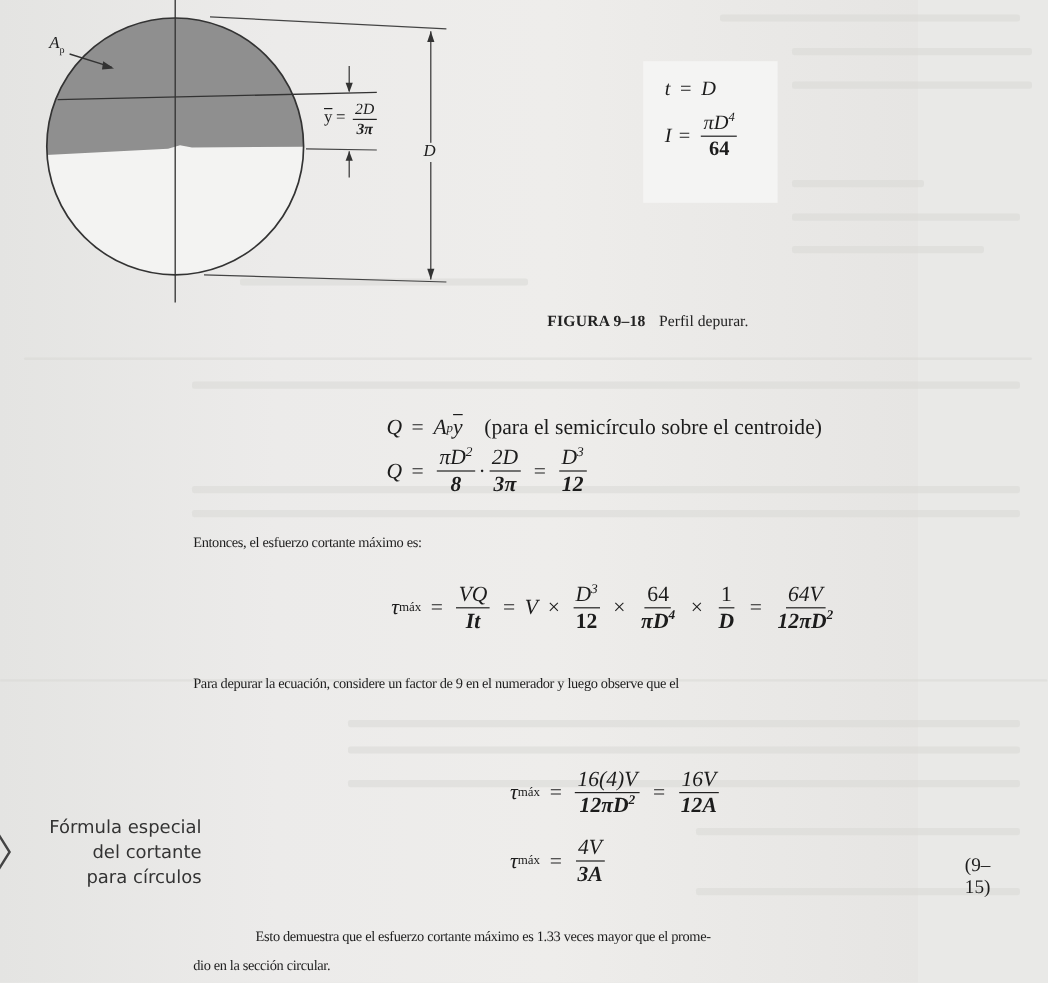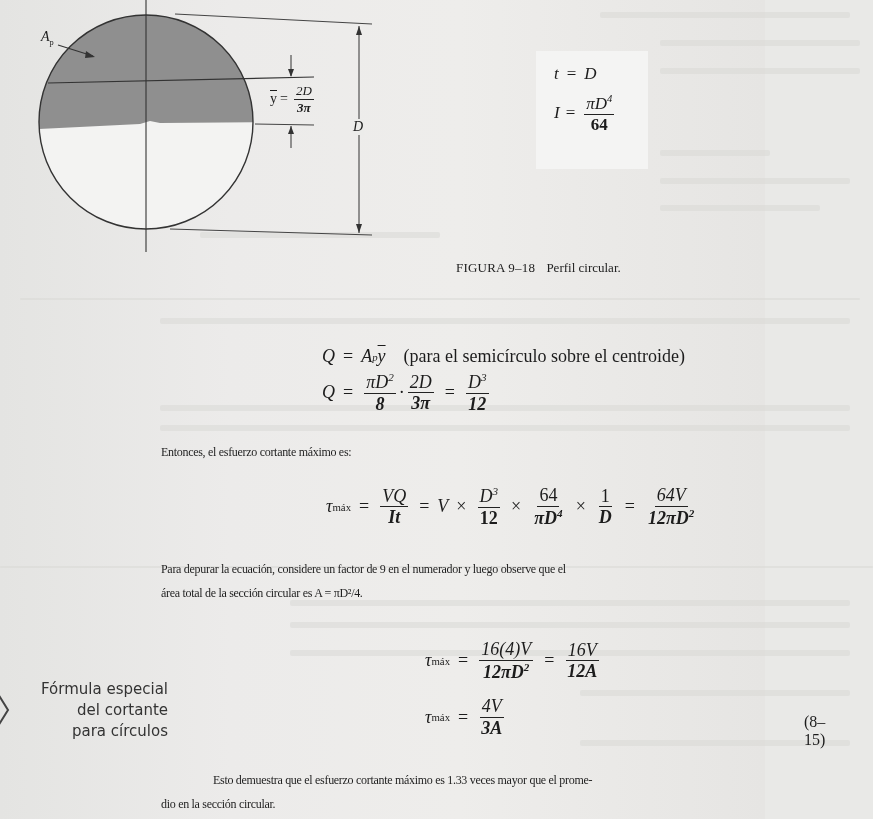--- a/index.html
+++ b/index.html
@@ -24,21 +24,21 @@
     .fb-row { position: absolute; left: 18px; display: flex; align-items: center; }
     .frac { display: inline-flex; flex-direction: column; align-items: center; vertical-align: middle; margin: 0 3px; font-style: italic; }
     .frac .num { padding: 0 2px 1px; border-bottom: 1px solid #222; line-height: 1.05; }
     .frac .den { padding: 1px 2px 0; line-height: 1.05; font-weight: bold; }
     .up { font-size: 0.62em; vertical-align: super; }
     .sub { font-size: 0.6em; vertical-align: sub; font-style: normal; }
     .upright { font-style: normal; }
     .caption {
       position: absolute; left: 456px; top: 260px; font-size: 13px; color: #222;
     }
-    .caption .fig-num { font-weight: normal; letter-spacing: .2px; margin-right: 8px; }
+    .caption .fig-num { font-weight: bold; letter-spacing: .2px; margin-right: 8px; }
     .eq { position: absolute; font-size: 18px; display: flex; align-items: center; white-space: nowrap; }
     .eq .it { font-style: italic; }
     .eq .op { margin: 0 8px; }
     .para { position: absolute; font-size: 12px; line-height: 24px; color: #1e1e1e; letter-spacing: -0.3px; }
     .sidenote {
       position: absolute; left: 0px; top: 679px; width: 168px; text-align: right;
       font-family: "DejaVu Sans", "Liberation Sans", sans-serif; font-size: 15px; line-height: 21px; color: #333;
     }
     .side-arrow { position: absolute; left: -6px; top: 690px; }
     .eqnum { position: absolute; left: 804px; top: 713px; font-size: 16px; }
@@ -124,21 +124,21 @@
       <span class="upright" style="margin:0 6px;">=</span>
       <span class="frac">
         <span class="num"><span>πD</span><span class="up">4</span></span>
         <span class="den upright">64</span>
       </span>
     </div>
   </div>
 
   <div class="caption">
     <span class="fig-num">FIGURA 9–18</span>
-    <span>Perfil circular.</span>
+    <span>Perfil depurar.</span>
   </div>
 
   <div class="eq" style="left:322px;top:346px;">
     <span class="it">Q</span>
     <span class="op">=</span>
     <span class="it">A</span>
       <span class="sub it">p</span>
     <span class="it" style="text-decoration:overline;">y</span>
     <span style="margin-left:18px;">(para el semicírculo sobre el centroide)</span>
   </div>
@@ -191,21 +191,20 @@
       </span>
     <span class="op">=</span>
     <span class="frac">
         <span class="num">64V</span>
         <span class="den"><span>12πD</span><span class="up">2</span></span>
       </span>
   </div>
 
   <div class="para" style="left:161px;top:557px;">
     <div>Para depurar la ecuación, considere un factor de 9 en el numerador y luego observe que el</div>
-    <div>área total de la sección circular es A = πD²/4.</div>
   </div>
 
   <div class="eq" style="left:425px;top:640px;">
     <span class="tau">τ</span>
       <span class="sub">máx</span>
     <span class="op">=</span>
     <span class="frac">
         <span class="num">16(4)V</span>
         <span class="den"><span>12πD</span><span class="up">2</span></span>
       </span>
@@ -218,21 +217,21 @@
 
   <div class="eq" style="left:425px;top:697px;">
     <span class="tau">τ</span>
       <span class="sub">máx</span>
     <span class="op">=</span>
     <span class="frac">
         <span class="num">4V</span>
         <span class="den">3A</span>
       </span>
   </div>
-  <div class="eqnum">(8–15)</div>
+  <div class="eqnum">(9–15)</div>
 
   <svg class="side-arrow" width="20" height="40">
     <polyline points="4,4 14,20 4,36" fill="none" stroke="#444" stroke-width="2"></polyline>
   </svg>
   <div class="sidenote">
     <div>Fórmula especial</div>
     <div>del cortante</div>
     <div>para círculos</div>
   </div>
 

